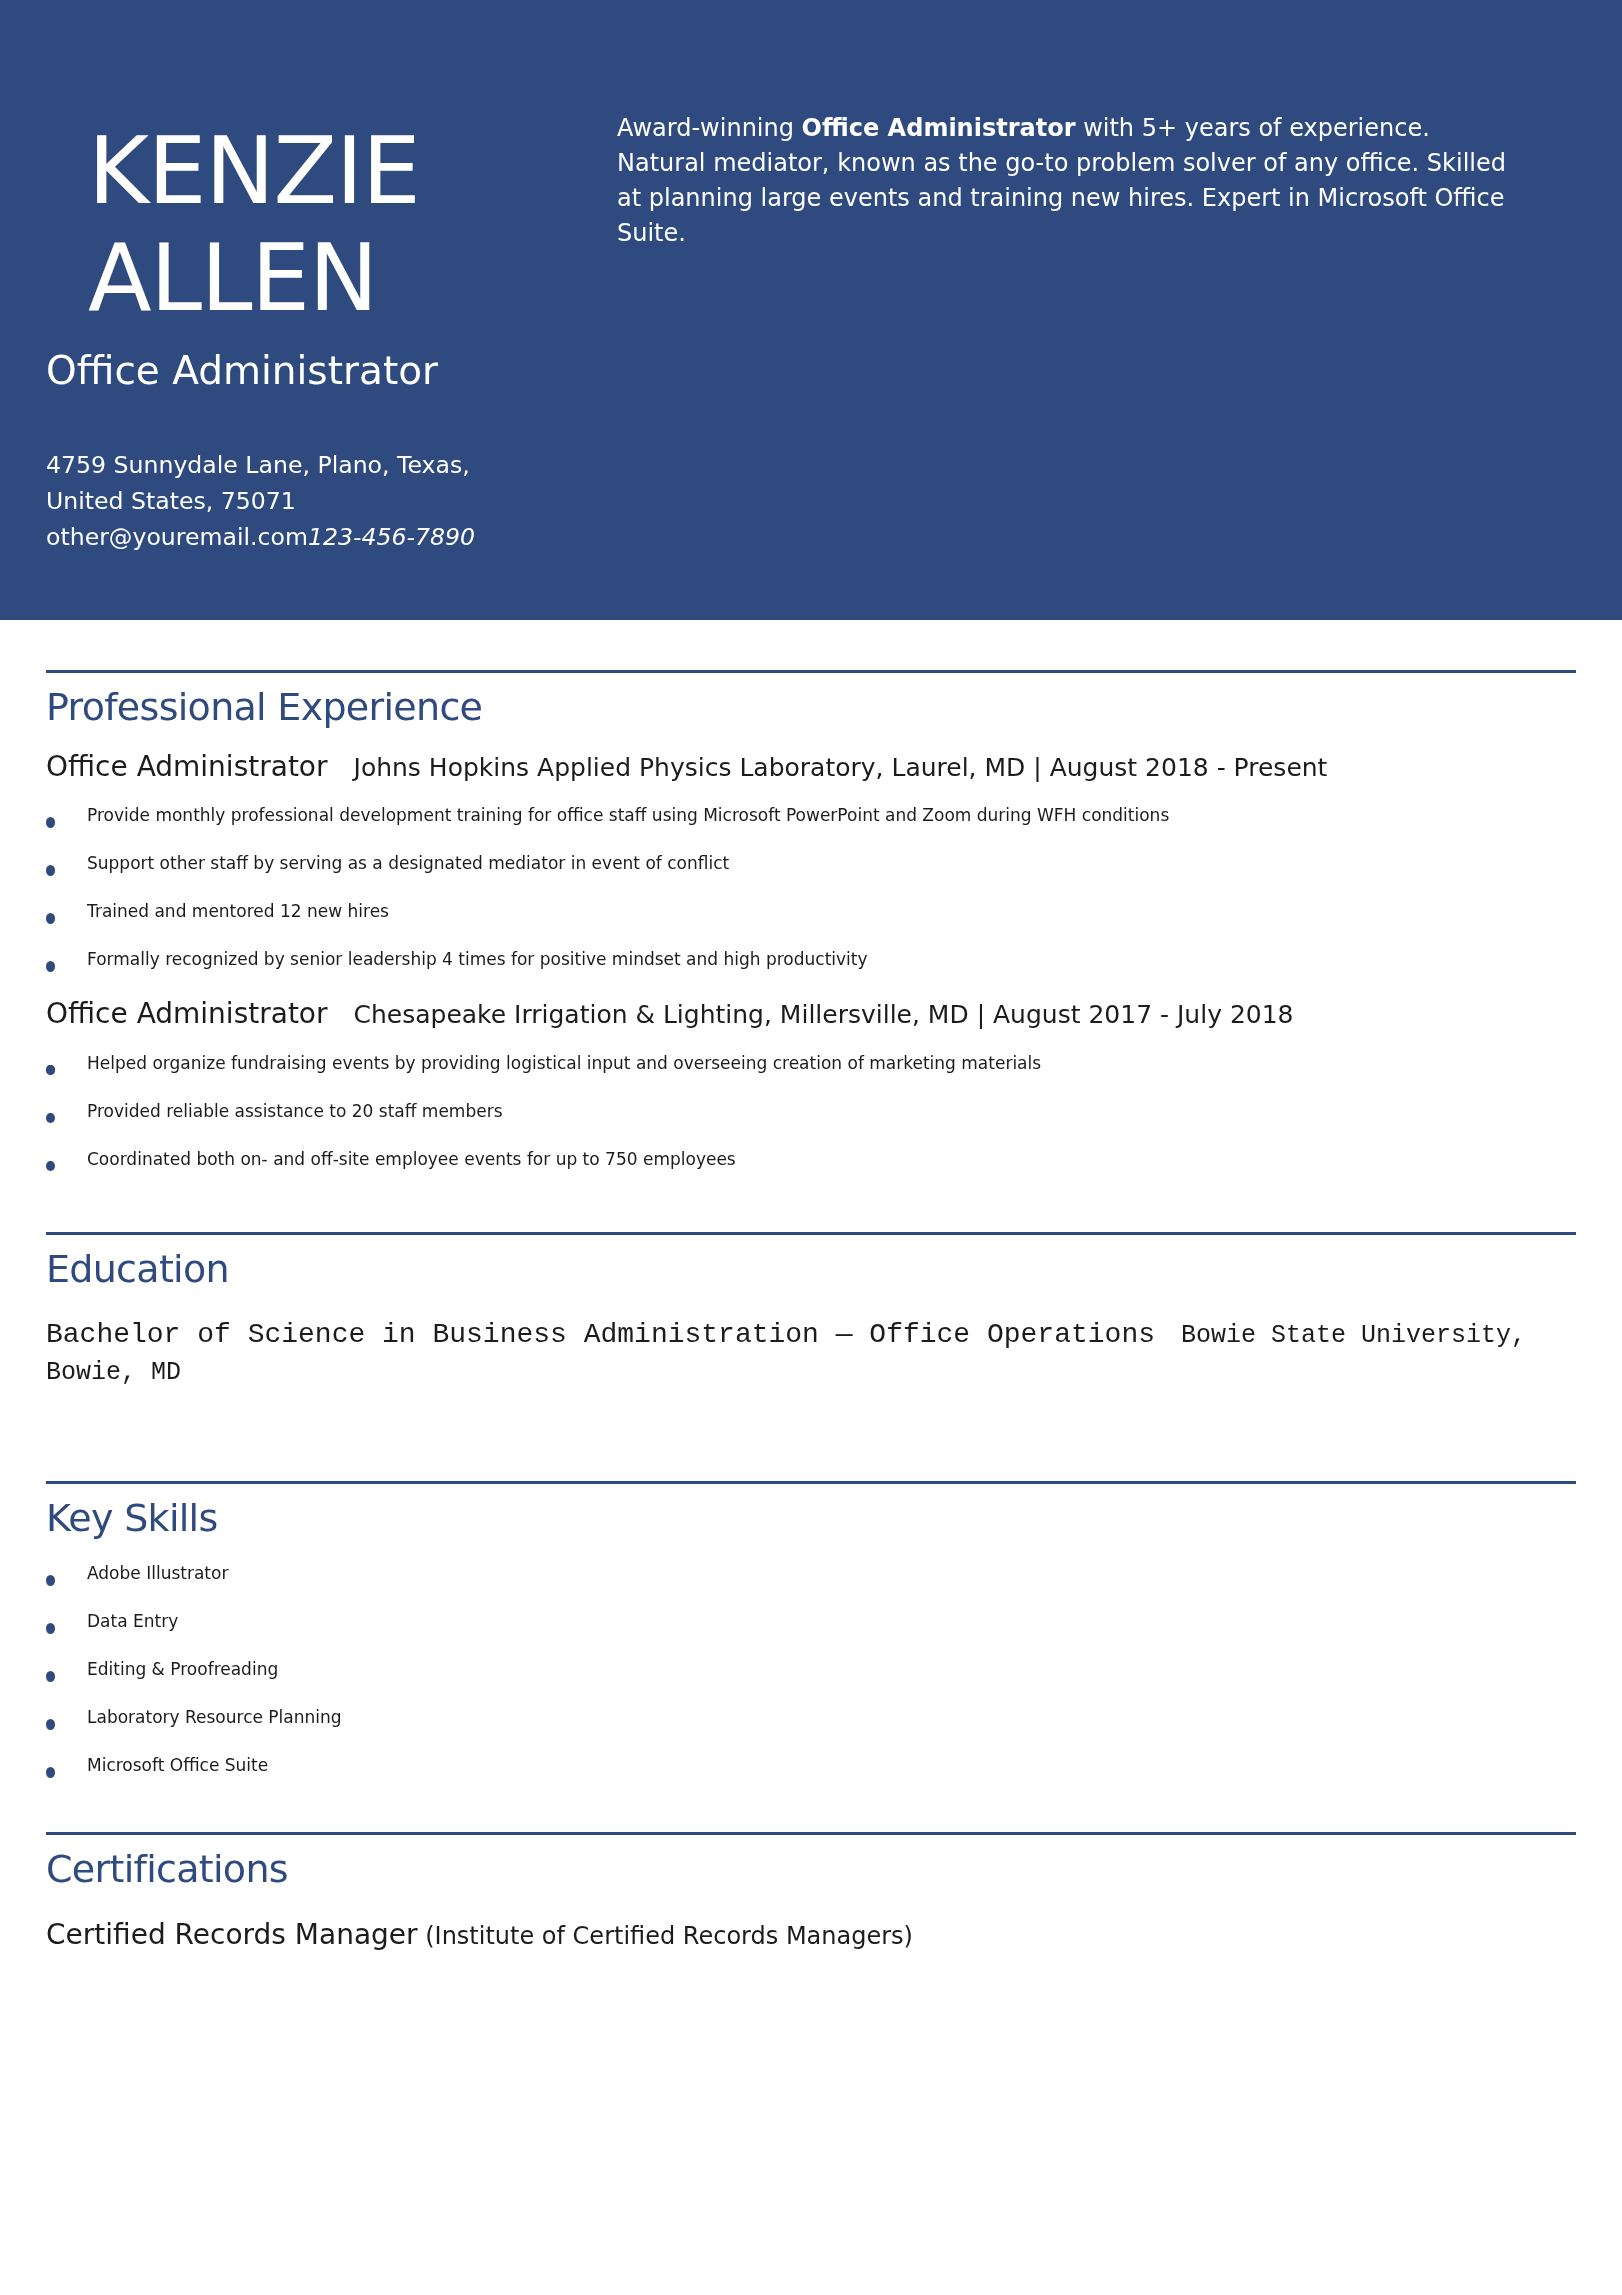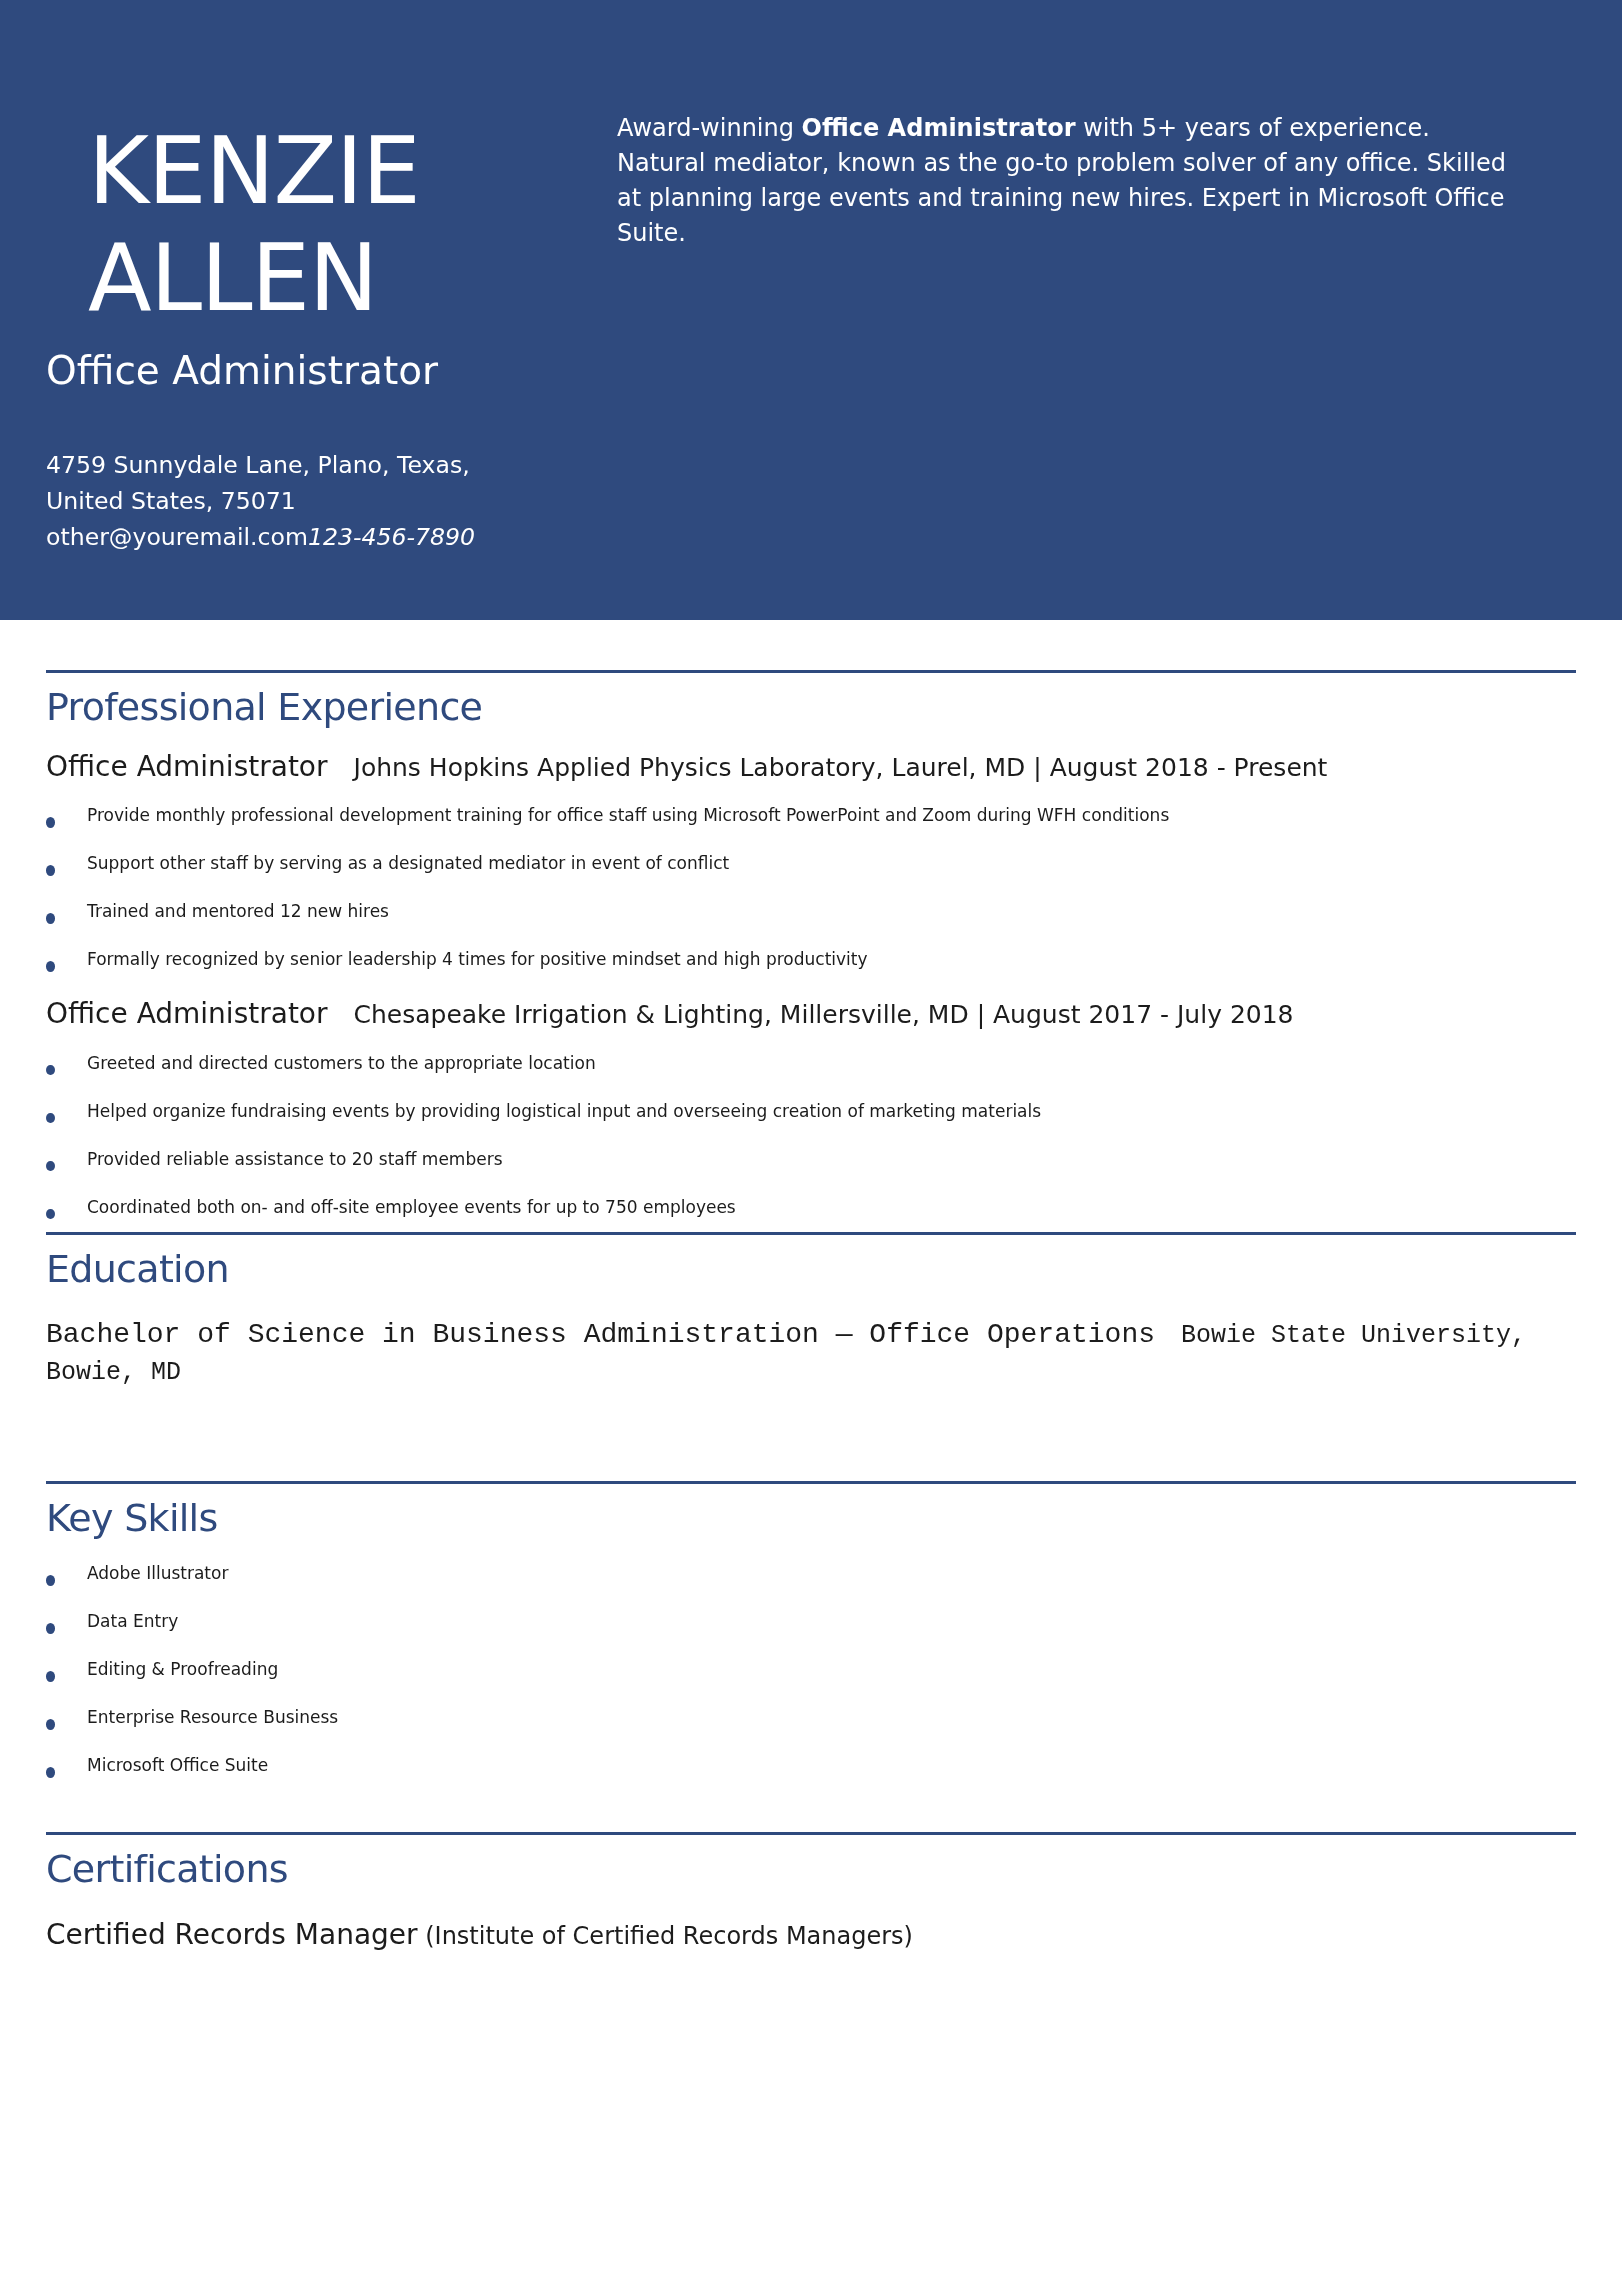--- a/index.html
+++ b/index.html
@@ -61,41 +61,41 @@
   <div class="job-head"><span class="role">Office Administrator</span><span>Johns Hopkins Applied Physics Laboratory, Laurel, MD | August 2018 - Present</span></div>
   <ul>
     <li><span class="dot"></span><span>Provide monthly professional development training for office staff using Microsoft PowerPoint and Zoom during WFH conditions</span></li>
     <li><span class="dot"></span><span>Support other staff by serving as a designated mediator in event of conflict</span></li>
     <li><span class="dot"></span><span>Trained and mentored 12 new hires</span></li>
     <li><span class="dot"></span><span>Formally recognized by senior leadership 4 times for positive mindset and high productivity</span></li>
   </ul>
 
   <div class="job-head" style="margin-top:13px;"><span class="role">Office Administrator</span><span>Chesapeake Irrigation &amp; Lighting, Millersville, MD | August 2017 - July 2018</span></div>
   <ul>
-    <li><span class="dot"></span><span>Greeted and directed customers to the appropriate location</span></li>
+    <li><span class="dot"></span></li>
     <li><span class="dot"></span><span>Helped organize fundraising events by providing logistical input and overseeing creation of marketing materials</span></li>
     <li><span class="dot"></span><span>Provided reliable assistance to 20 staff members</span></li>
     <li><span class="dot"></span><span>Coordinated both on- and off-site employee events for up to 750 employees</span></li>
   </ul>
 </div>
 
 <div class="section" style="top:1232px;">
   <div class="rule"></div>
   <div class="section-title">Education</div>
   <div class="edu"><span class="degree">Bachelor of Science in Business Administration — Office Operations</span><span>Bowie State University, Bowie, MD</span></div>
 </div>
 
 <div class="section" style="top:1481px;">
   <div class="rule"></div>
   <div class="section-title">Key Skills</div>
   <ul style="margin-top:7.9px;">
     <li><span class="dot"></span><span>Adobe Illustrator</span></li>
     <li><span class="dot"></span><span>Data Entry</span></li>
     <li><span class="dot"></span><span>Editing &amp; Proofreading</span></li>
-    <li><span class="dot"></span><span>Enterprise Resource Business</span></li>
+    <li><span class="dot"></span><span>Laboratory Resource Planning</span></li>
     <li><span class="dot"></span><span>Microsoft Office Suite</span></li>
   </ul>
 </div>
 
 <div class="section" style="top:1832px;">
   <div class="rule"></div>
   <div class="section-title">Certifications</div>
   <div class="cert"><span class="cname">Certified Records Manager</span> <span>(Institute of Certified Records Managers)</span></div>
 </div>
 

